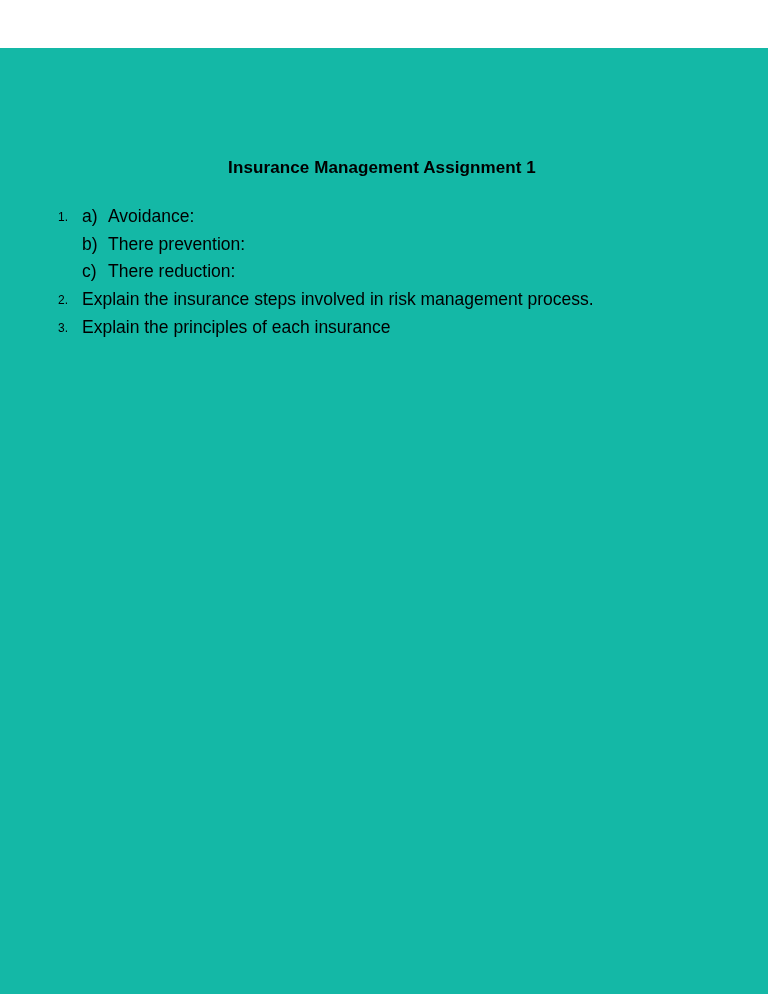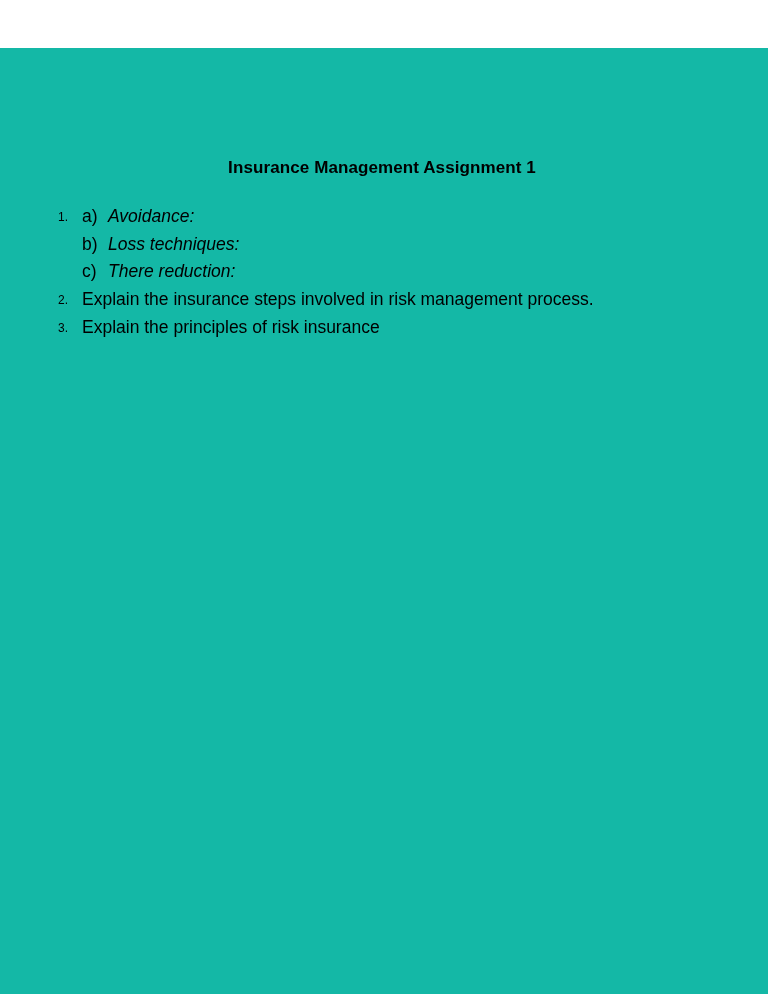--- a/index.html
+++ b/index.html
@@ -57,21 +57,20 @@
     display: flex;
     align-items: flex-start;
     font-size: 17.5px;
     line-height: 27.5px;
   }
   .sub-marker {
     flex: 0 0 26px;
   }
   .sub-text {
     flex: 1 1 auto;
-    font-style: italic;
   }
 </style>
 </head>
 <body>
 
 <div class="page">
   <div class="content">
 
     <h1 class="doc-title">Insurance Management Assignment 1</h1>
 
@@ -81,39 +80,39 @@
         <span class="q-number">1.</span>
         <div class="q-body">
 
           <div class="subitem-row">
             <span class="sub-marker">a)</span>
             <span class="sub-text">Avoidance:</span>
           </div>
 
           <div class="subitem-row">
             <span class="sub-marker">b)</span>
-            <span class="sub-text">Loss techniques:</span>
+            <span class="sub-text">There prevention:</span>
           </div>
 
           <div class="subitem-row">
             <span class="sub-marker">c)</span>
             <span class="sub-text">There reduction:</span>
           </div>
         </div>
       </div>
 
       <div class="question-row">
         <span class="q-number">2.</span>
         <div class="q-body">
           <p class="q-text">Explain the insurance steps involved in risk management process.</p>
         </div>
       </div>
 
       <div class="question-row">
         <span class="q-number">3.</span>
         <div class="q-body">
-          <p class="q-text">Explain the principles of risk insurance</p>
+          <p class="q-text">Explain the principles of each insurance</p>
         </div>
       </div>
 
     </div>
   </div>
 </div>
 
 </body></html>

